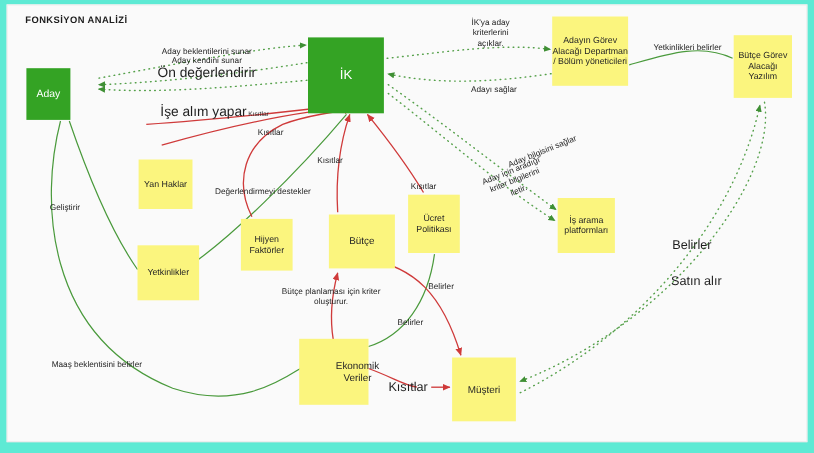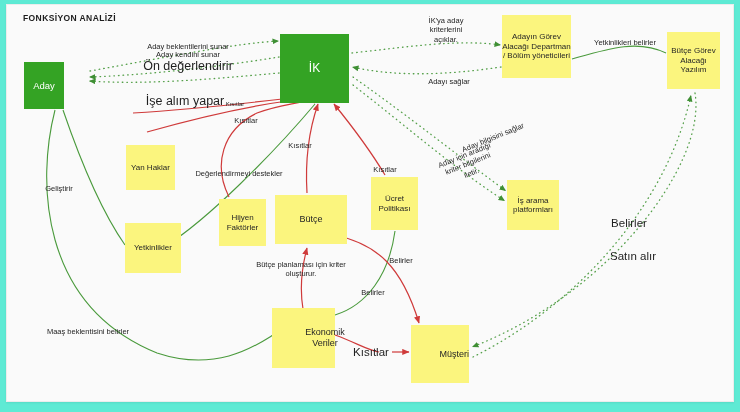--- a/index.html
+++ b/index.html
@@ -149,33 +149,33 @@
         </div>
         <div class="node node-yellow" style="left: 119px; top: 140px; width: 49px; height: 45px;">
           <span>Yan Haklar</span>
         </div>
         <div class="node node-yellow" style="left: 105px; top: 218px; width: 56px; height: 50px; margin-left: 13px;">
           <span>Yetkinlikler</span>
         </div>
         <div class="node node-yellow" style="left: 212px; top: 194px; width: 47px; height: 47px;">
           <span>Hijyen Faktörler</span>
         </div>
-        <div class="node node-yellow lg" style="left: 268px; top: 190px; width: 72px; height: 49px;">
+        <div class="node node-yellow lg" style="left: 292px; top: 190px; width: 60px; height: 49px;">
           <span>Bütçe</span>
         </div>
         <div class="node node-yellow" style="left: 364px; top: 172px; width: 47px; height: 53px;">
           <span>Ücret Politikası</span>
         </div>
         <div class="node node-yellow" style="left: 500px; top: 175px; width: 52px; height: 50px;">
           <span>İş arama platformları</span>
         </div>
         <div class="node node-yellow lg" style="left: 265px; top: 303px; width: 63px; height: 60px; padding-left: 43px;">
           <span>Ekonomik Veriler</span>
         </div>
-        <div class="node node-yellow lg" style="left: 404px; top: 320px; width: 58px; height: 58px; justify-content: flex-end;">
+        <div class="node node-yellow lg" style="left: 404px; top: 320px; width: 58px; height: 58px;">
           <span>Müşteri</span>
         </div>
       </div>
     <div id="labels-layer">
         <div class="elabel md" style="left: 126px; top: 45px; width: 110px;">Aday kendini sunar</div>
         <div class="elabel md" style="left: 117px; top: 37px; width: 128px;">Aday beklentilerini sunar</div>
         <div class="elabel xl" style="left: 126px; top: 54px; width: 110px;">Ön değerlendirir</div>
         <div class="elabel xl" style="left: 128px; top: 89px; width: 100px;">İşe alım yapar</div>
         <div class="elabel md" style="left: 410px; top: 11px; width: 58px;">İK'ya aday
 kriterlerini

